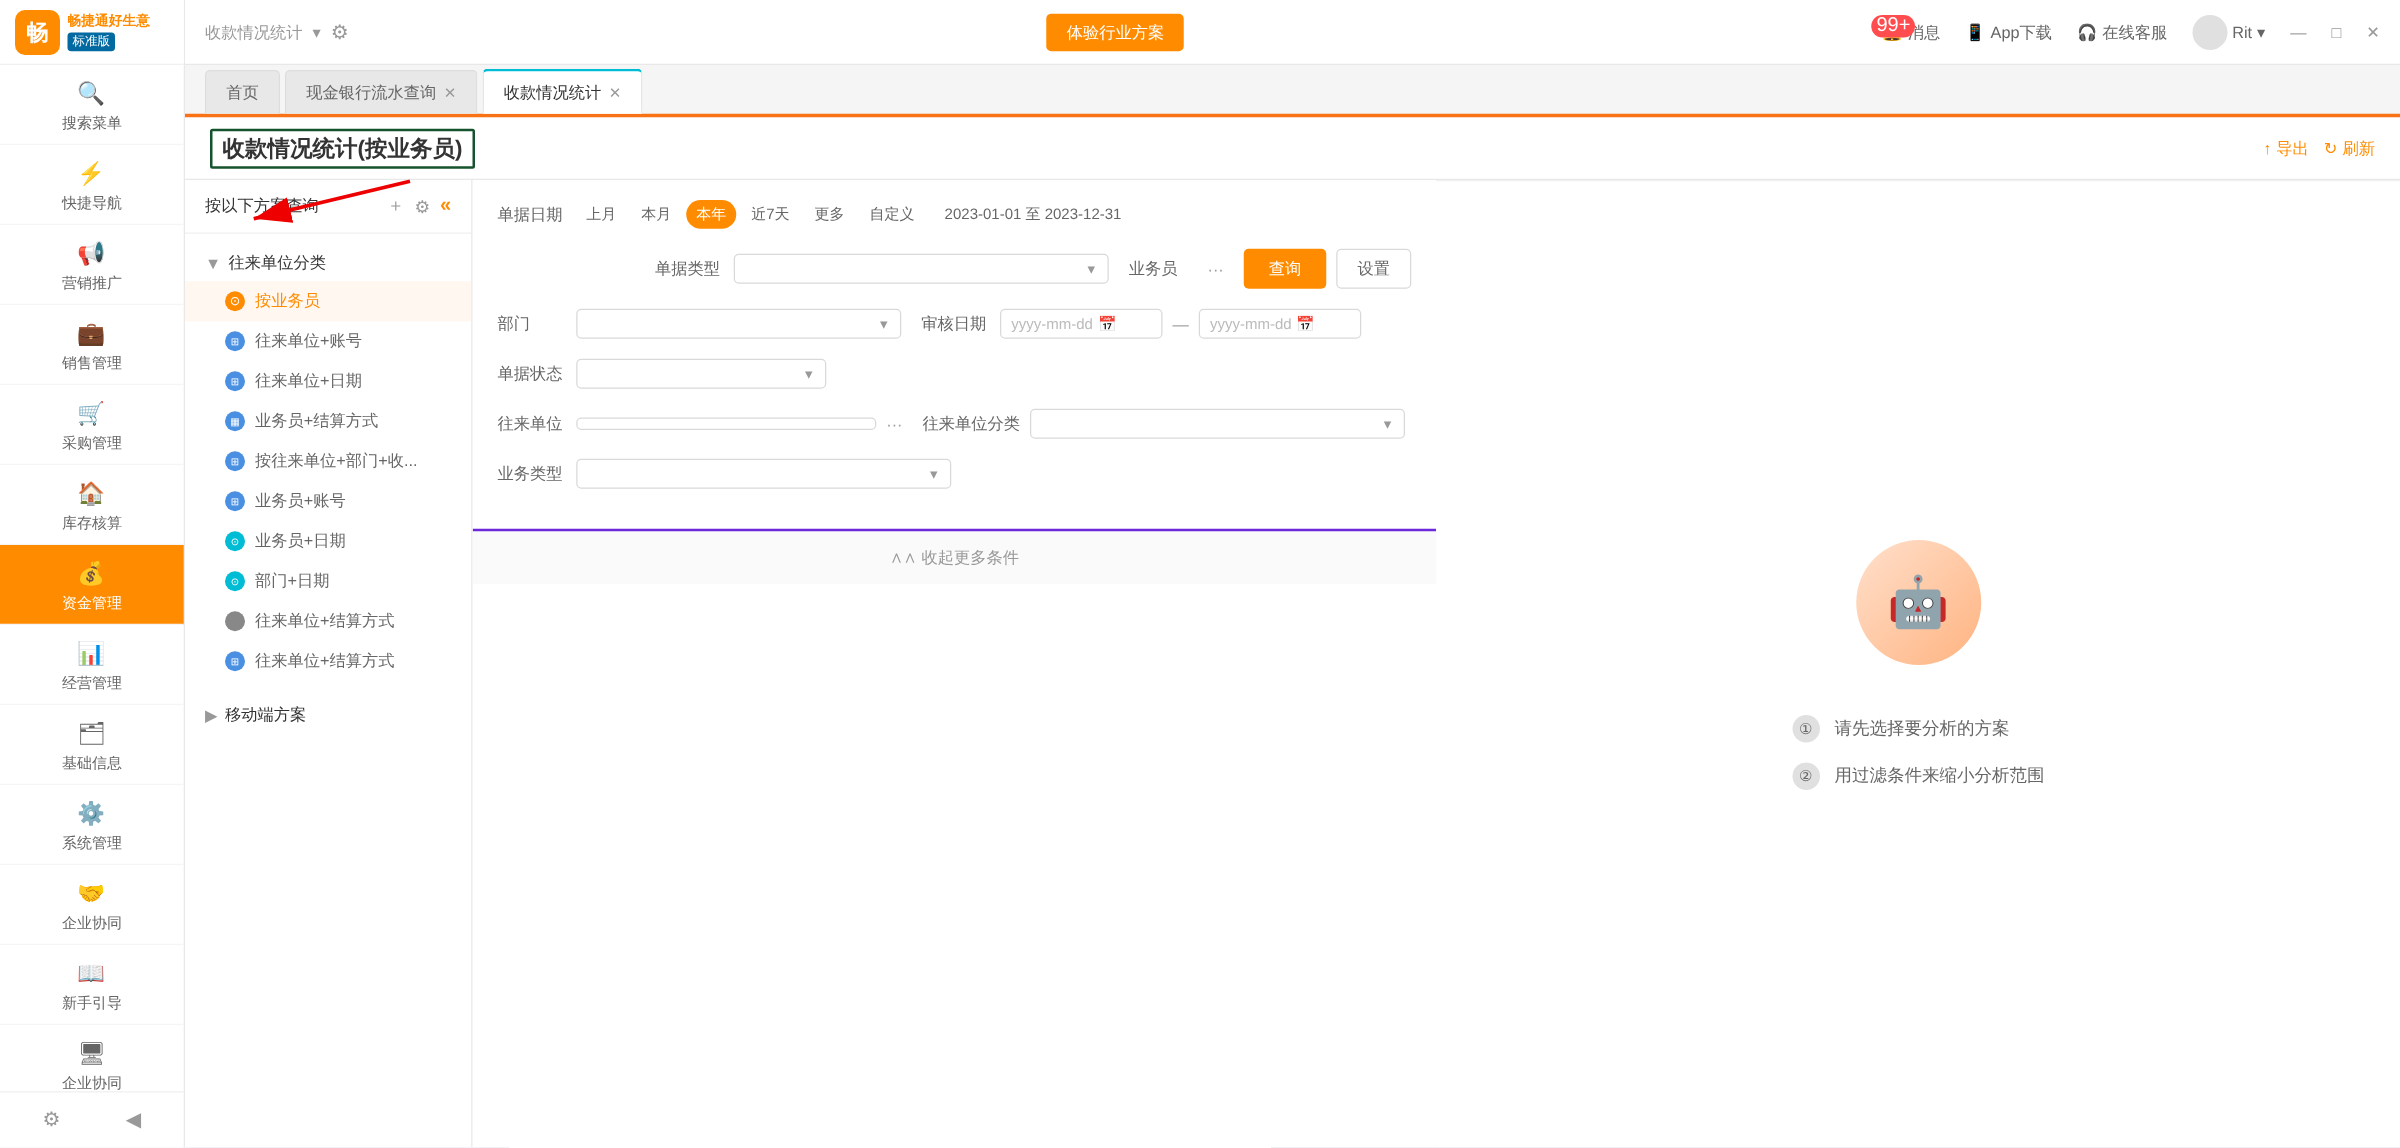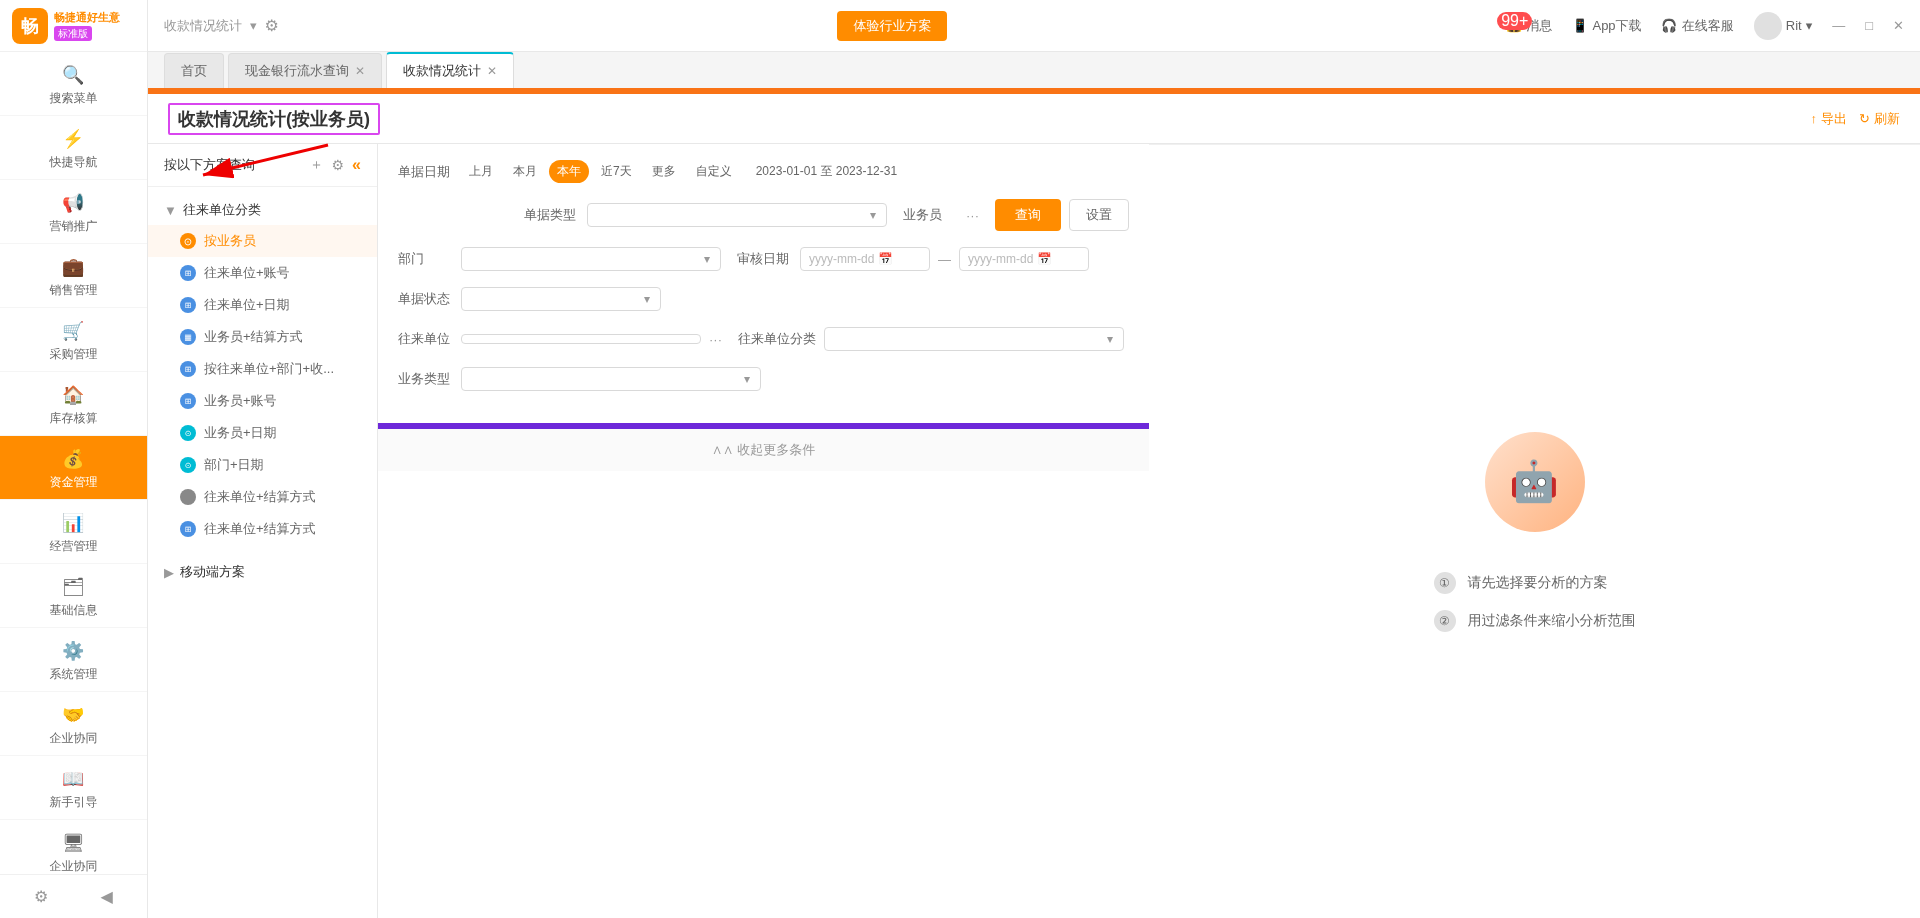--- a/index.html
+++ b/index.html
@@ -6,21 +6,21 @@
     body { background: #f0f2f5; font-size: 13px; color: #333; overflow: hidden; }
 
     
     .app-container { display: flex; height: 918px; width: 1920px; }
 
     
     .sidebar { width: 148px; background: #fff; display: flex; flex-direction: column; border-right: 1px solid #e8e8e8; flex-shrink: 0; }
     .sidebar-logo { height: 52px; background: #fff; display: flex; align-items: center; padding: 0 12px; border-bottom: 1px solid #f0f0f0; }
     .logo-icon { width: 36px; height: 36px; background: #ff8c00; border-radius: 8px; display: flex; align-items: center; justify-content: center; color: #fff; font-weight: bold; font-size: 18px; }
     .logo-text { margin-left: 6px; font-size: 12px; color: #666; line-height: 1.3; }
-    .logo-badge { background: #d946ef; color: #fff; font-size: 10px; padding: 1px 4px; border-radius: 3px; margin-top: 2px; display: inline-block; }
+    .logo-badge { background: #0369a1; color: #fff; font-size: 10px; padding: 1px 4px; border-radius: 3px; margin-top: 2px; display: inline-block; }
     .sidebar-nav { flex: 1; overflow-y: auto; }
     .sidebar-item { display: flex; flex-direction: column; align-items: center; padding: 12px 8px 8px; cursor: pointer; color: #666; transition: color 0.2s; border-bottom: 1px solid #f5f5f5; }
     .sidebar-item.active { color: #fff; background: #ff8c00; }
     .sidebar-item .icon { font-size: 18px; margin-bottom: 4px; }
     .sidebar-item .label { font-size: 12px; }
     .sidebar-footer { padding: 12px 8px; display: flex; justify-content: space-around; border-top: 1px solid #f0f0f0; }
     .sidebar-footer .icon-btn { cursor: pointer; color: #999; font-size: 16px; }
 
     
     .main { flex: 1; display: flex; flex-direction: column; overflow: hidden; }
@@ -31,29 +31,29 @@
     .topbar-breadcrumb { font-size: 13px; color: #999; }
     .topbar-actions { display: flex; align-items: center; gap: 16px; }
     .topbar-btn { background: #ff8c00; color: #fff; border: none; padding: 6px 16px; border-radius: 4px; cursor: pointer; font-size: 13px; }
     .notif-badge { position: relative; display: inline-block; }
     .badge { position: absolute; top: -6px; right: -10px; background: #ff4d4f; color: #fff; font-size: 16px; padding: 0 4px; border-radius: 10px; }
     .topbar-right { display: flex; align-items: center; gap: 20px; color: #666; font-size: 13px; }
     .topbar-right .item { display: flex; align-items: center; gap: 4px; cursor: pointer; }
     .user-avatar { width: 28px; height: 28px; background: #e0e0e0; border-radius: 50%; }
 
     
-    .tabs-bar { height: 42px; background: #f5f5f5; display: flex; align-items: flex-end; padding: 0 16px; border-bottom: 6px solid #f97316; flex-shrink: 0; }
+    .tabs-bar { height: 42px; background: #f5f5f5; display: flex; align-items: flex-end; padding: 0 16px; border-bottom: 3px solid #f97316; flex-shrink: 0; }
     .tab { display: flex; align-items: center; gap: 6px; padding: 8px 16px; cursor: pointer; font-size: 13px; color: #666; background: #e8e8e8; border-radius: 4px 4px 0 0; margin-right: 4px; border: 1px solid #ddd; border-bottom: none; }
     .tab.active { background: #fff; color: #333; font-weight: 500; border-top: 2px solid #00bcd4; }
     .tab .close { color: #999; font-size: 12px; cursor: pointer; }
 
     
     .page-header { height: 50px; background: #fff; display: flex; align-items: center; justify-content: space-between; padding: 0 20px; border-bottom: 1px solid #e8e8e8; flex-shrink: 0; }
     .page-title-wrap { display: flex; align-items: center; }
-    .page-title { font-size: 18px; font-weight: 600; color: #333; border: 2px solid #d946ef; padding: 2px 8px; border-radius: 2px; }
+    .page-title { font-size: 18px; font-weight: 600; color: #333; border: 2px solid #14532d; padding: 2px 8px; border-radius: 2px; }
     .page-header-actions { display: flex; align-items: center; gap: 12px; }
     .header-action-btn { display: flex; align-items: center; gap: 4px; color: #ff8c00; cursor: pointer; font-size: 13px; }
 
     
     .content-area { flex: 1; display: flex; overflow: hidden; }
 
     
     .filter-panel { width: 230px; background: #fff; border-right: 1px solid #e8e8e8; flex-shrink: 0; overflow-y: auto; }
     .filter-panel-header { display: flex; align-items: center; justify-content: space-between; padding: 12px 16px; border-bottom: 1px solid #f0f0f0; font-size: 13px; color: #333; }
     .filter-panel-icons { display: flex; align-items: center; gap: 8px; }
@@ -83,21 +83,21 @@
     .filter-select-wide { min-width: 300px; }
     .chevron { color: #999; font-size: 12px; }
     .filter-btn-group { display: flex; gap: 8px; }
     .btn-query { background: #ff8c00; color: #fff; border: none; padding: 6px 20px; border-radius: 4px; cursor: pointer; font-size: 13px; }
     .btn-setting { background: #fff; color: #666; border: 1px solid #d9d9d9; padding: 6px 16px; border-radius: 4px; cursor: pointer; font-size: 13px; }
     .date-input { display: flex; align-items: center; gap: 4px; border: 1px solid #d9d9d9; border-radius: 4px; padding: 4px 8px; color: #999; font-size: 12px; min-width: 130px; }
     .date-dash { color: #999; }
     .filter-dots { color: #999; cursor: pointer; }
 
     
-    .collapse-bar { text-align: center; padding: 12px; border-top: 6px solid #6d28d9; color: #999; cursor: pointer; font-size: 13px; background: #fafafa; }
+    .collapse-bar { text-align: center; padding: 12px; border-top: 2px solid #6d28d9; color: #999; cursor: pointer; font-size: 13px; background: #fafafa; }
     .data-hint { display: flex; flex-direction: column; gap: 16px; }
     .hint-item { display: flex; align-items: center; gap: 12px; color: #666; font-size: 14px; }
     .hint-num { width: 22px; height: 22px; border-radius: 50%; background: #e0e0e0; display: flex; align-items: center; justify-content: center; font-size: 12px; color: #666; flex-shrink: 0; }
     .robot-img { width: 100px; height: 100px; background: linear-gradient(135deg, #ffe0cc, #ffb380); border-radius: 50%; margin-bottom: 20px; display: flex; align-items: center; justify-content: center; font-size: 40px; }
 
     
     .annotation-container { position: relative; }
     .red-arrow { position: absolute; top: 0; left: 0; pointer-events: none; z-index: 100; }
 
     

